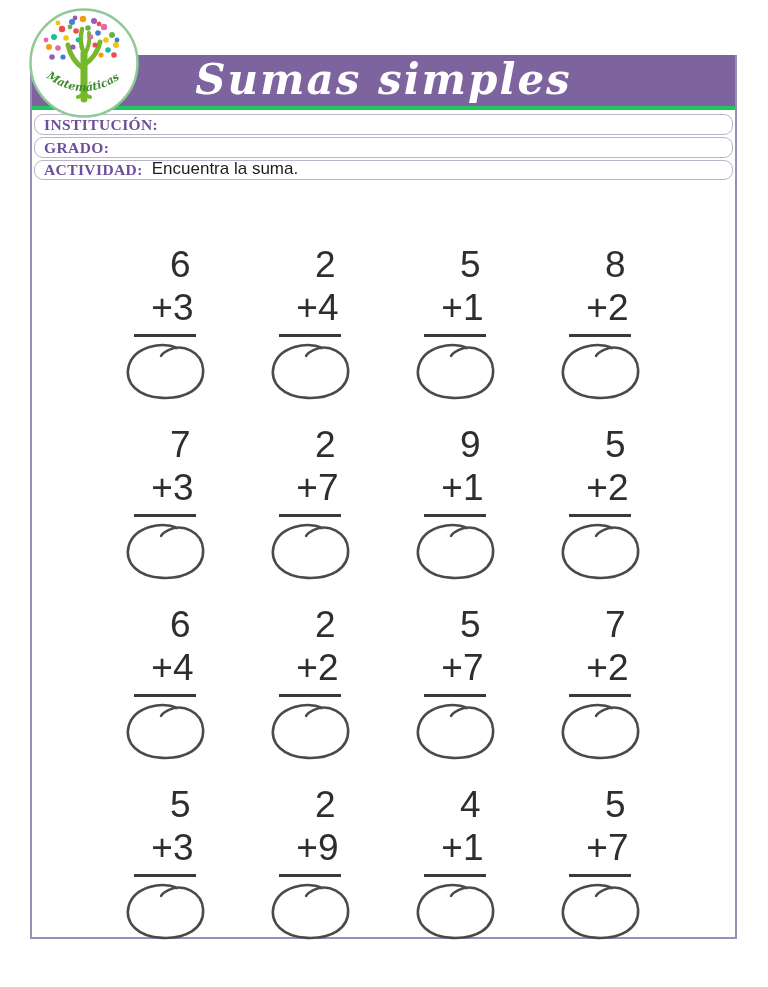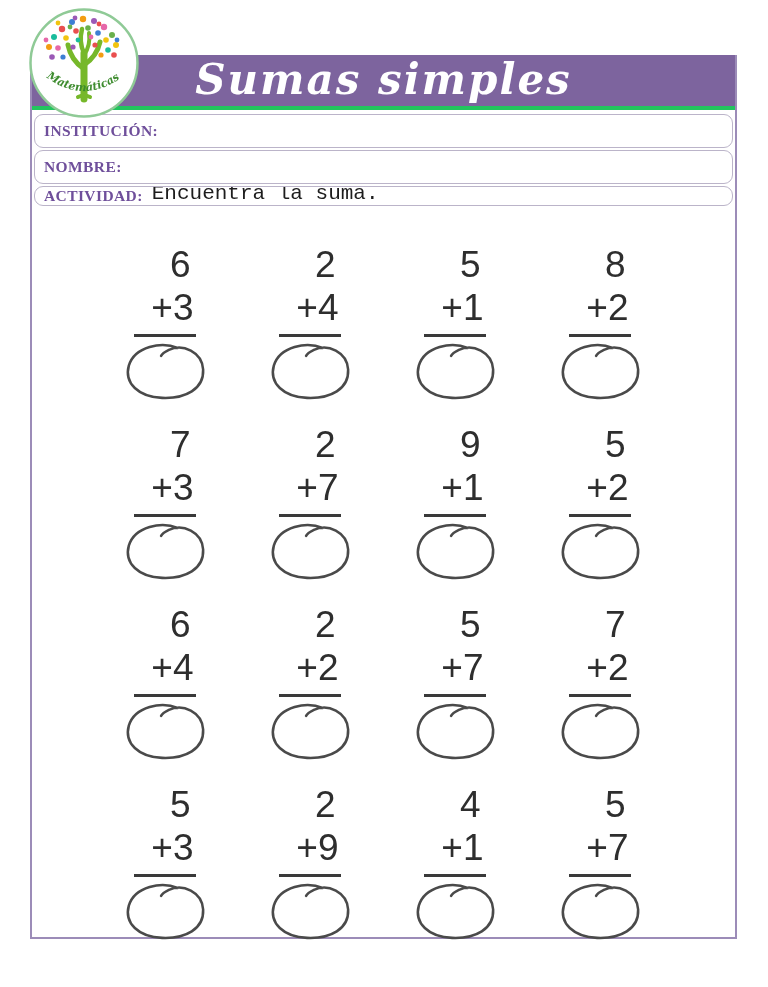--- a/index.html
+++ b/index.html
@@ -36,42 +36,42 @@
     font-style: italic;
     font-weight: bold;
     font-size: 42px;
     line-height: 49px;
     color: #ffffff;
     letter-spacing: 2px;
   }
   
   .fields { margin: 4px 2px 0 2px; }
   .field-row {
-    height: 34px;
+    height: 21px;
     border: 1px solid #BBB4C9;
     border-radius: 9px;
     background: #ffffff;
     margin-bottom: 2px;
     display: flex;
     align-items: center;
     padding-left: 9px;
     overflow: hidden;
   }
   .field-row.tall { height: 20px; align-items: flex-end; }
   .field-label {
     font-family: "Liberation Serif", serif;
     font-weight: bold;
     font-size: 15.5px;
     color: #6F4F9B;
     letter-spacing: 0.4px;
     white-space: nowrap;
   }
   .field-value {
-    font-family: Liberation Mono, monospace;
-    font-size: 21px;
+    font-family: Liberation Sans, sans-serif;
+    font-size: 17px;
     color: #1d1d1d;
     margin-left: 9px;
     white-space: nowrap;
   }
   
   .problems {
     position: absolute;
     left: 92px;
     top: 238px;
     width: 580px;
@@ -131,21 +131,21 @@
     <div class="band">
       <h1>Sumas simples</h1>
     </div>
 
     <div class="fields">
       <div class="field-row">
         <span class="field-label">INSTITUCIÓN:</span>
         <span class="field-value"></span>
       </div>
       <div class="field-row">
-        <span class="field-label">NOMBRE:</span>
+        <span class="field-label">GRADO:</span>
         <span class="field-value"></span>
       </div>
       <div class="field-row tall">
         <span class="field-label">ACTIVIDAD:</span>
         <span class="field-value">Encuentra la suma.</span>
       </div>
     </div>
 
   </div>
 

